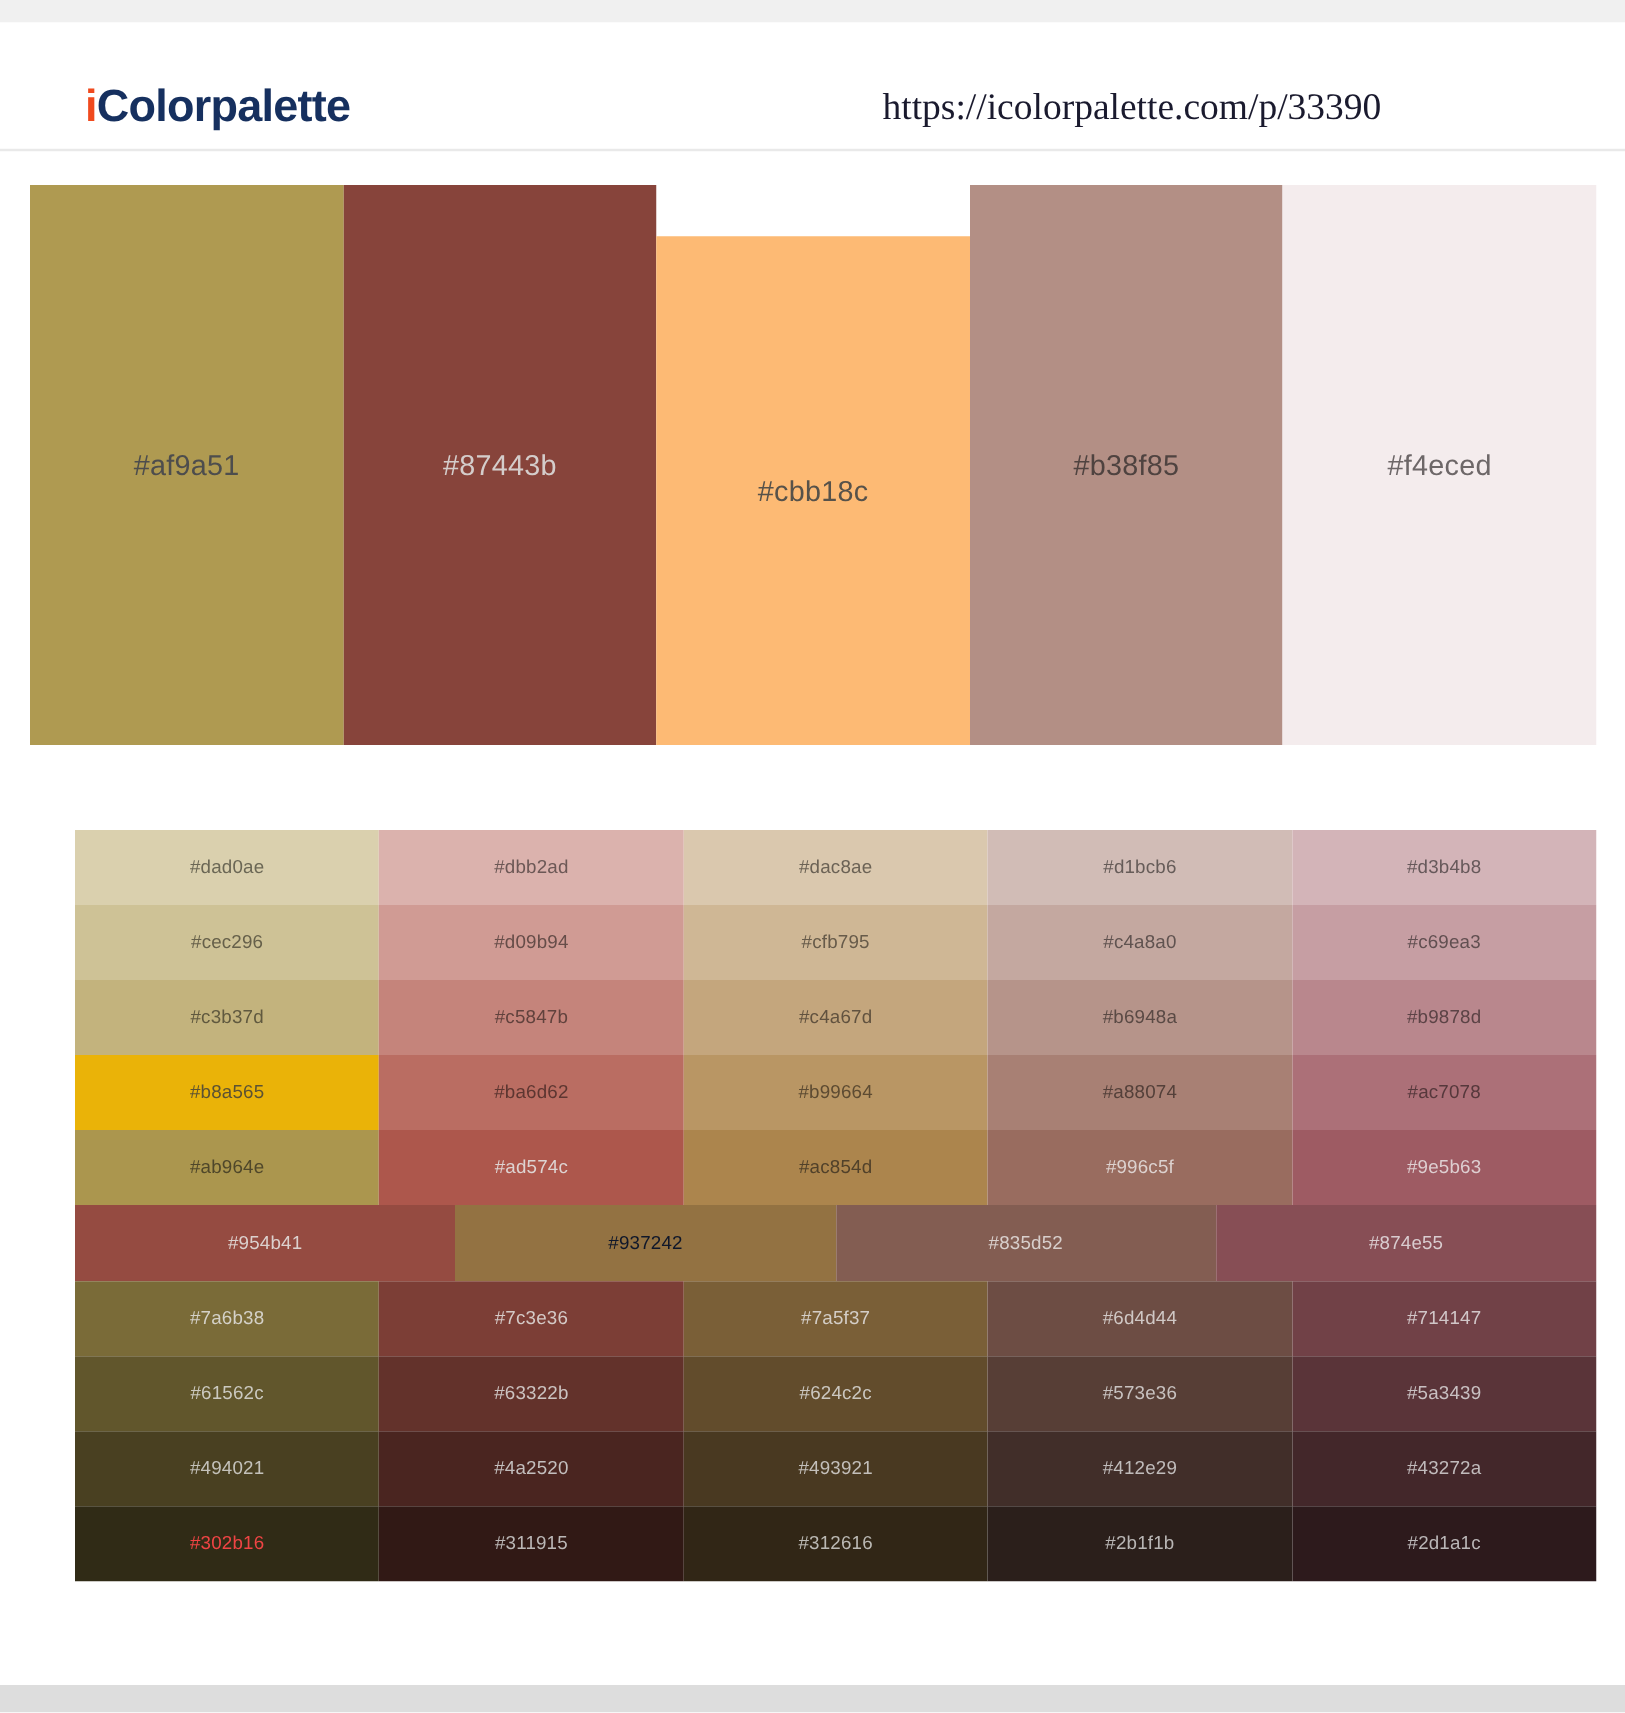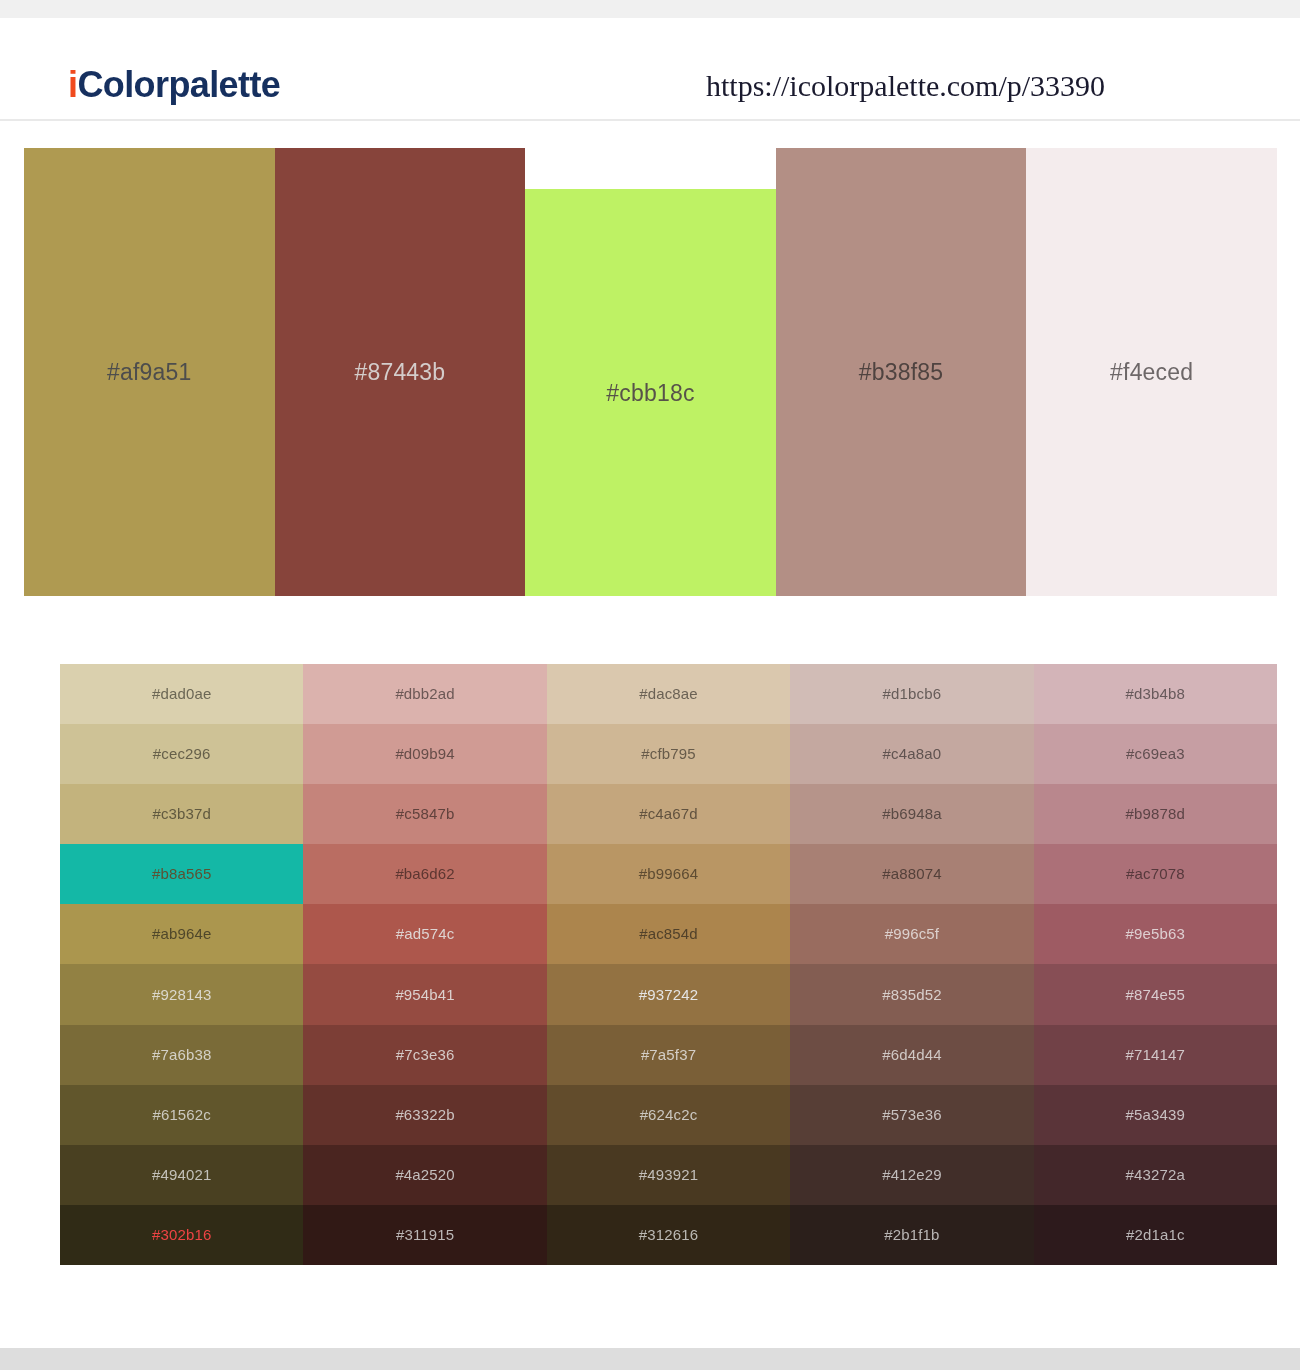--- a/index.html
+++ b/index.html
@@ -135,21 +135,21 @@
     <div class="header-url">https://icolorpalette.com/p/33390</div>
   </div>
 
   <div class="main-strip">
       <div class="main-swatch" style="background: rgb(175, 154, 81);">
         <span class="hex" style="color: rgb(77, 77, 77);">#af9a51</span>
       </div>
       <div class="main-swatch" style="background: rgb(135, 68, 59);">
         <span class="hex" style="color: rgb(212, 205, 203);">#87443b</span>
       </div>
-      <div class="main-swatch" style="background: #bef264; margin-top: 41px;">
+      <div class="main-swatch" style="background: #fdba74; margin-top: 41px;">
         <span class="hex" style="color: rgb(87, 82, 74);">#cbb18c</span>
       </div>
       <div class="main-swatch" style="background: rgb(179, 143, 133);">
         <span class="hex" style="color: rgb(79, 67, 64);">#b38f85</span>
       </div>
       <div class="main-swatch" style="background: rgb(244, 236, 237);">
         <span class="hex" style="color: rgb(109, 103, 104);">#f4eced</span>
       </div>
     </div>
 
@@ -169,37 +169,36 @@
         <div class="grid-cell" style="background: rgb(198, 158, 163); color: rgb(97, 79, 81);">#c69ea3</div>
       </div>
       <div class="grid-row">
         <div class="grid-cell" style="background: rgb(195, 179, 125); color: rgb(96, 89, 63);">#c3b37d</div>
         <div class="grid-cell" style="background: rgb(197, 132, 123); color: rgb(97, 66, 61);">#c5847b</div>
         <div class="grid-cell" style="background: rgb(196, 166, 125); color: rgb(97, 82, 63);">#c4a67d</div>
         <div class="grid-cell" style="background: rgb(182, 148, 138); color: rgb(90, 74, 69);">#b6948a</div>
         <div class="grid-cell" style="background: rgb(185, 135, 141); color: rgb(92, 67, 70);">#b9878d</div>
       </div>
       <div class="grid-row">
-        <div class="grid-cell" style="background: #14b8a6; color: rgb(92, 82, 51);">#b8a565</div>
+        <div class="grid-cell" style="background: #eab308; color: rgb(92, 82, 51);">#b8a565</div>
         <div class="grid-cell" style="background: rgb(186, 109, 98); color: rgb(93, 54, 49);">#ba6d62</div>
         <div class="grid-cell" style="background: rgb(185, 150, 100); color: rgb(93, 75, 50);">#b99664</div>
         <div class="grid-cell" style="background: rgb(168, 128, 116); color: rgb(84, 64, 58);">#a88074</div>
         <div class="grid-cell" style="background: rgb(172, 112, 120); color: rgb(86, 56, 60);">#ac7078</div>
       </div>
       <div class="grid-row">
         <div class="grid-cell" style="background: rgb(171, 150, 78); color: rgb(79, 71, 42);">#ab964e</div>
         <div class="grid-cell" style="background: rgb(173, 87, 76); color: rgb(222, 212, 210);">#ad574c</div>
         <div class="grid-cell" style="background: rgb(172, 133, 77); color: rgb(81, 65, 42);">#ac854d</div>
         <div class="grid-cell" style="background: rgb(153, 108, 95); color: rgb(221, 210, 207);">#996c5f</div>
         <div class="grid-cell" style="background: rgb(158, 91, 99); color: rgb(222, 207, 209);">#9e5b63</div>
       </div>
       <div class="grid-row">
-        <div class="grid-cell" style="background: rgb(146, 129, 67); color: rgb(219, 216, 205);">#928143</div>
         <div class="grid-cell" style="background: rgb(149, 75, 65); color: rgb(220, 209, 206);">#954b41</div>
-        <div class="grid-cell" style="background: rgb(147, 114, 66); color: #e5e5e5;">#937242</div>
+        <div class="grid-cell" style="background: rgb(147, 114, 66); color: #0f172a;">#937242</div>
         <div class="grid-cell" style="background: rgb(131, 93, 82); color: rgb(216, 207, 204);">#835d52</div>
         <div class="grid-cell" style="background: rgb(135, 78, 85); color: rgb(217, 204, 207);">#874e55</div>
       </div>
       <div class="grid-row">
         <div class="grid-cell" style="background: rgb(122, 107, 56); color: rgb(212, 209, 200);">#7a6b38</div>
         <div class="grid-cell" style="background: rgb(124, 62, 54); color: rgb(213, 202, 199);">#7c3e36</div>
         <div class="grid-cell" style="background: rgb(122, 95, 55); color: rgb(212, 206, 199);">#7a5f37</div>
         <div class="grid-cell" style="background: rgb(109, 77, 68); color: rgb(208, 200, 197);">#6d4d44</div>
         <div class="grid-cell" style="background: rgb(113, 65, 71); color: rgb(209, 198, 200);">#714147</div>
       </div>

